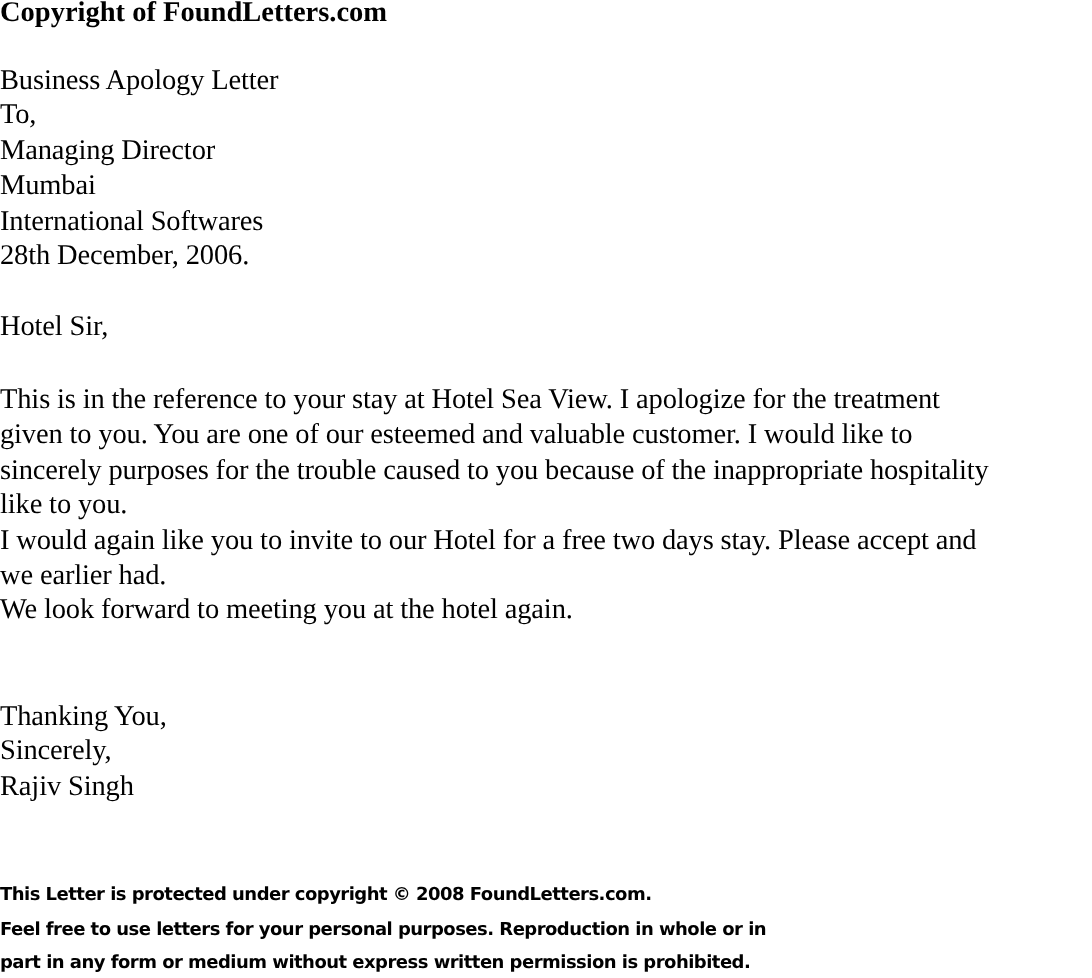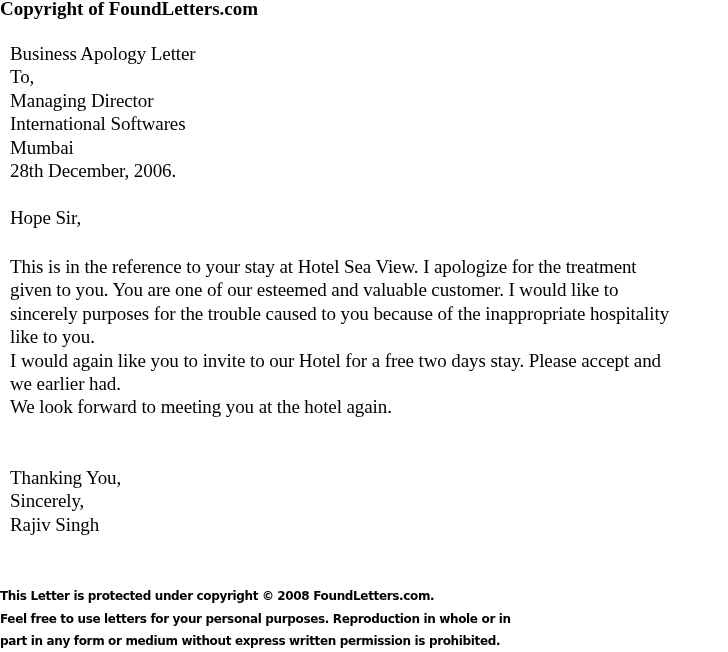--- a/index.html
+++ b/index.html
@@ -1,38 +1,38 @@
 <!DOCTYPE html>
 <html><head>
 <meta charset="utf-8">
 <style>
   html, body { margin: 0; padding: 0; background: #ffffff; }
   body { width: 728px; height: 652px; overflow: hidden; position: relative; color: #000; }
   .serif { font-family: "Liberation Serif", "DejaVu Serif", serif; }
   .header { position: absolute; left: 0; top: -3px; font-size: 19px; font-weight: bold; line-height: 24px; white-space: nowrap; }
-  .block { position: absolute; left: 10px; font-size: 19px; line-height: 23.4px; letter-spacing: -0.1px; }
+  .block { position: absolute; left: 0; font-size: 19px; line-height: 23.4px; letter-spacing: -0.1px; }
   .line { white-space: nowrap; display: block; }
   .footer { position: absolute; left: 0; top: 585px; font-family: "DejaVu Sans", sans-serif; font-weight: bold; font-size: 12px; line-height: 22.5px; letter-spacing: -0.35px; }
 </style>
 </head>
 <body>
 
 <div class="header serif">Copyright of FoundLetters.com</div>
 
 <div class="block serif" style="top:42px;">
   <span class="line">Business Apology Letter</span>
   <span class="line">To,</span>
   <span class="line">Managing Director</span>
+  <span class="line">Mumbai</span>
   <span class="line">International Softwares</span>
-  <span class="line">Mumbai</span>
   <span class="line">28th December, 2006.</span>
 </div>
 
 <div class="block serif" style="top:206px;">
-  <span class="line">Hope Sir,</span>
+  <span class="line">Hotel Sir,</span>
 </div>
 
 <div class="block serif" style="top:255px;">
   <span class="line">This is in the reference to your stay at Hotel Sea View. I apologize for the treatment</span>
   <span class="line">given to you. You are one of our esteemed and valuable customer. I would like to</span>
   <span class="line">sincerely purposes for the trouble caused to you because of the inappropriate hospitality</span>
   <span class="line">like to you.</span>
   <span class="line">I would again like you to invite to our Hotel for a free two days stay. Please accept and</span>
   <span class="line">we earlier had.</span>
   <span class="line">We look forward to meeting you at the hotel again.</span>

